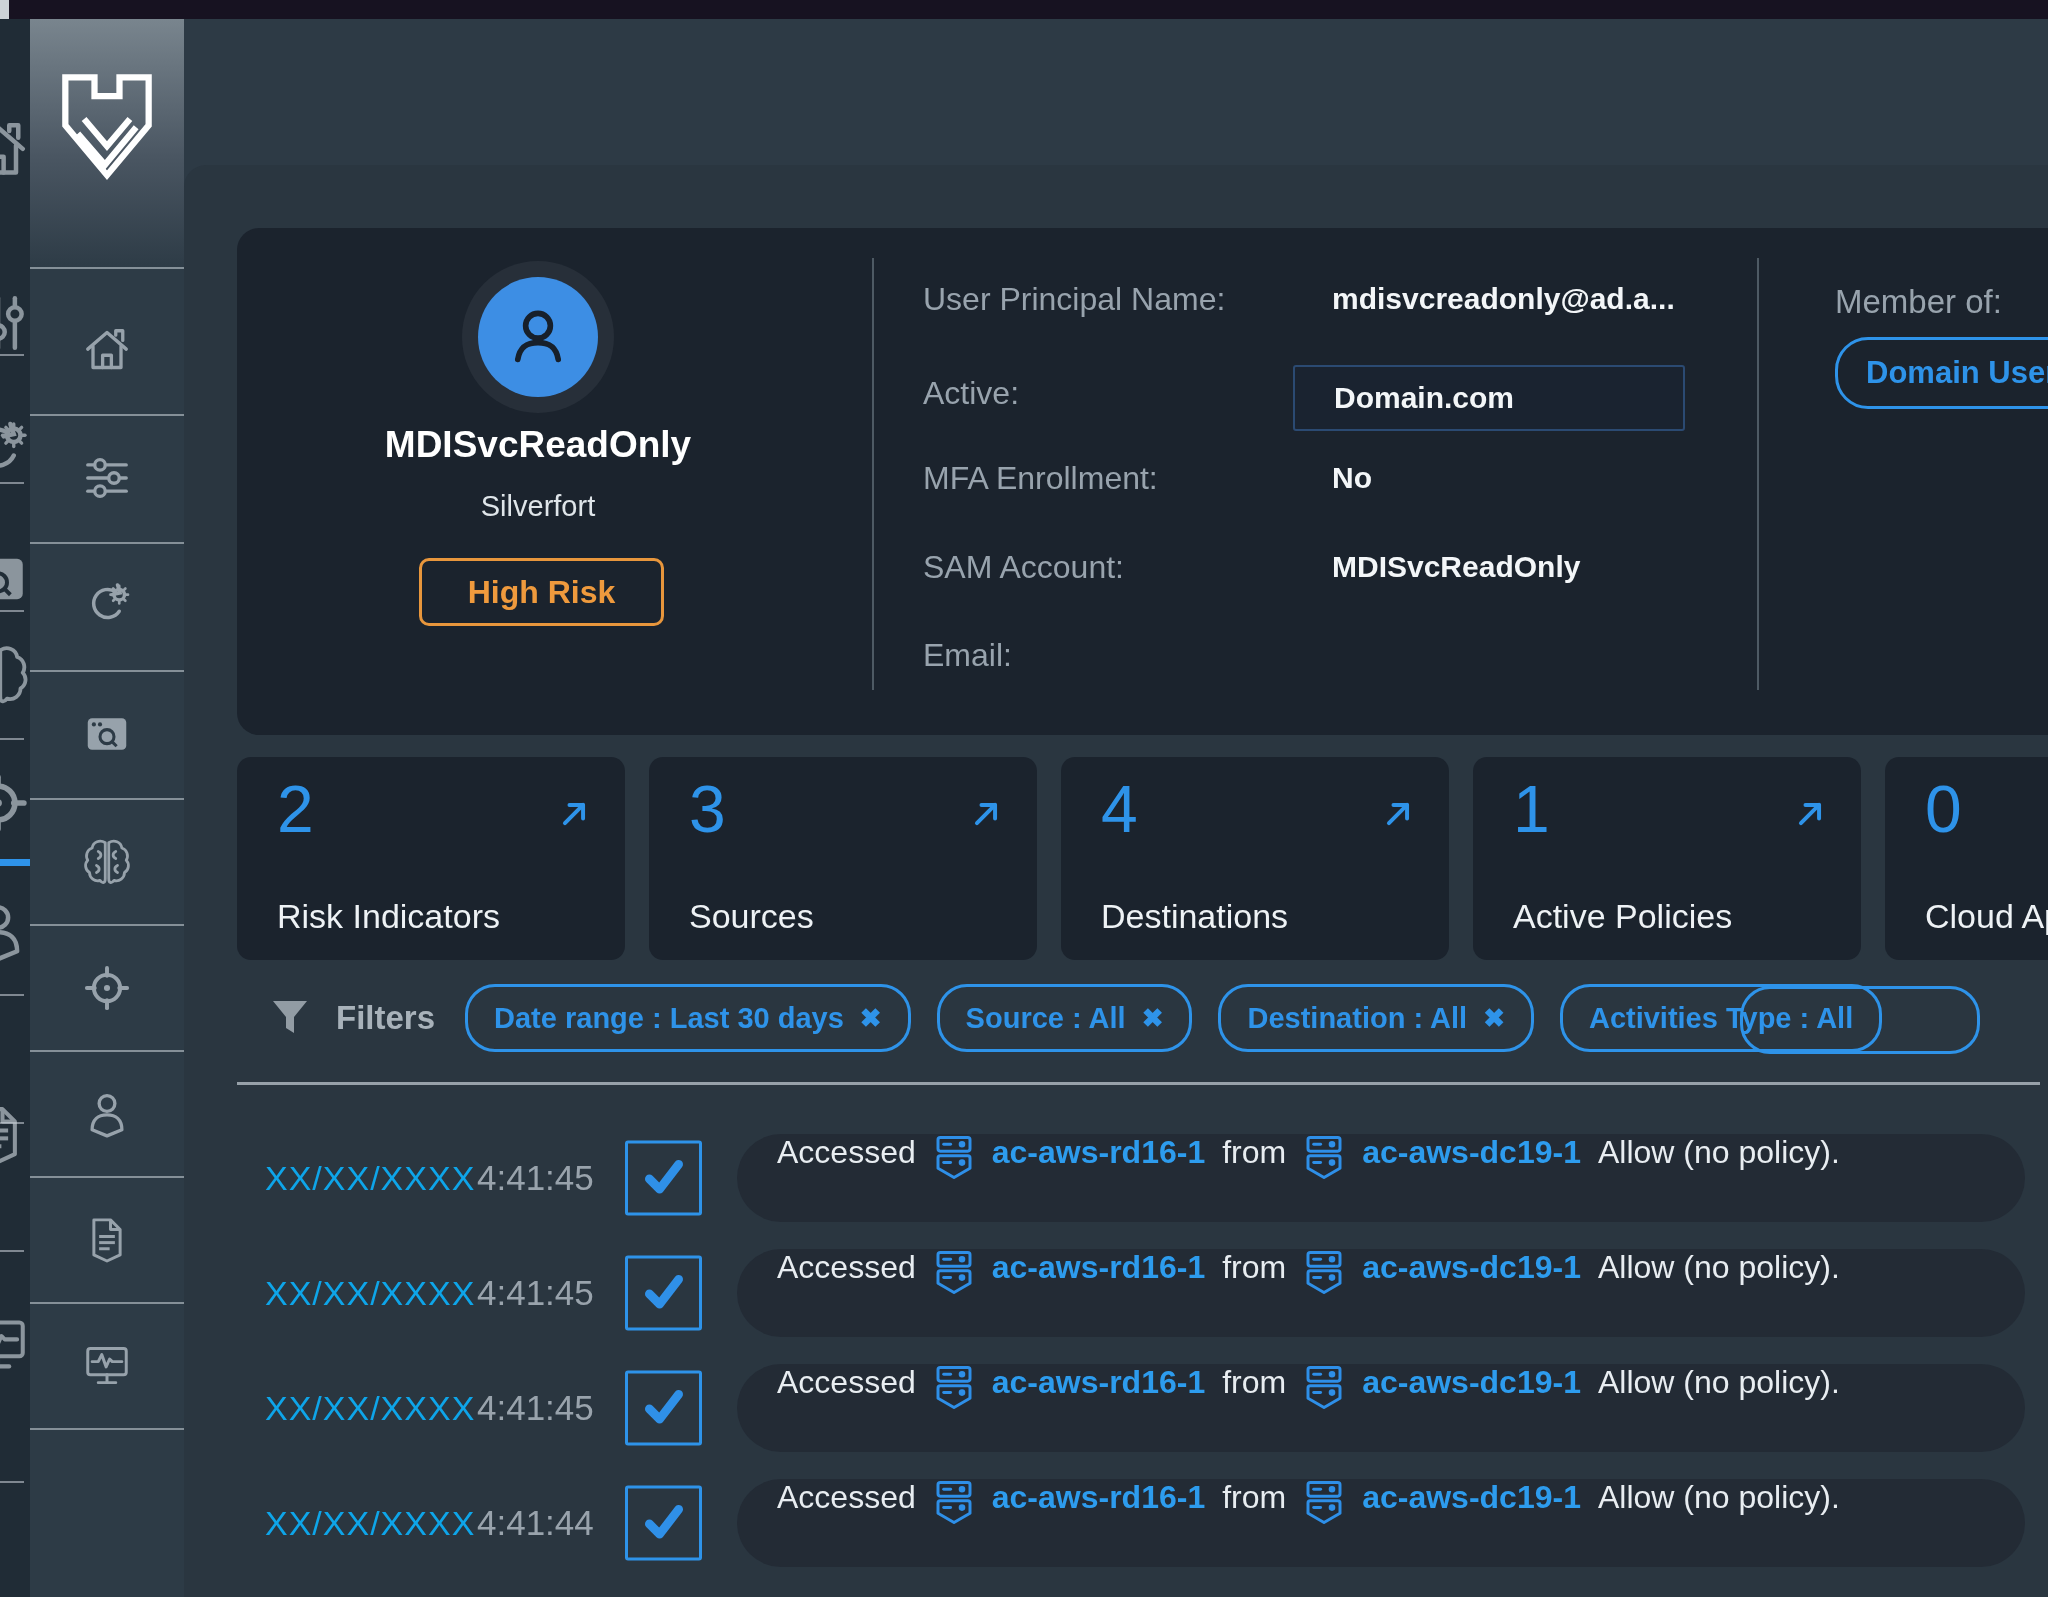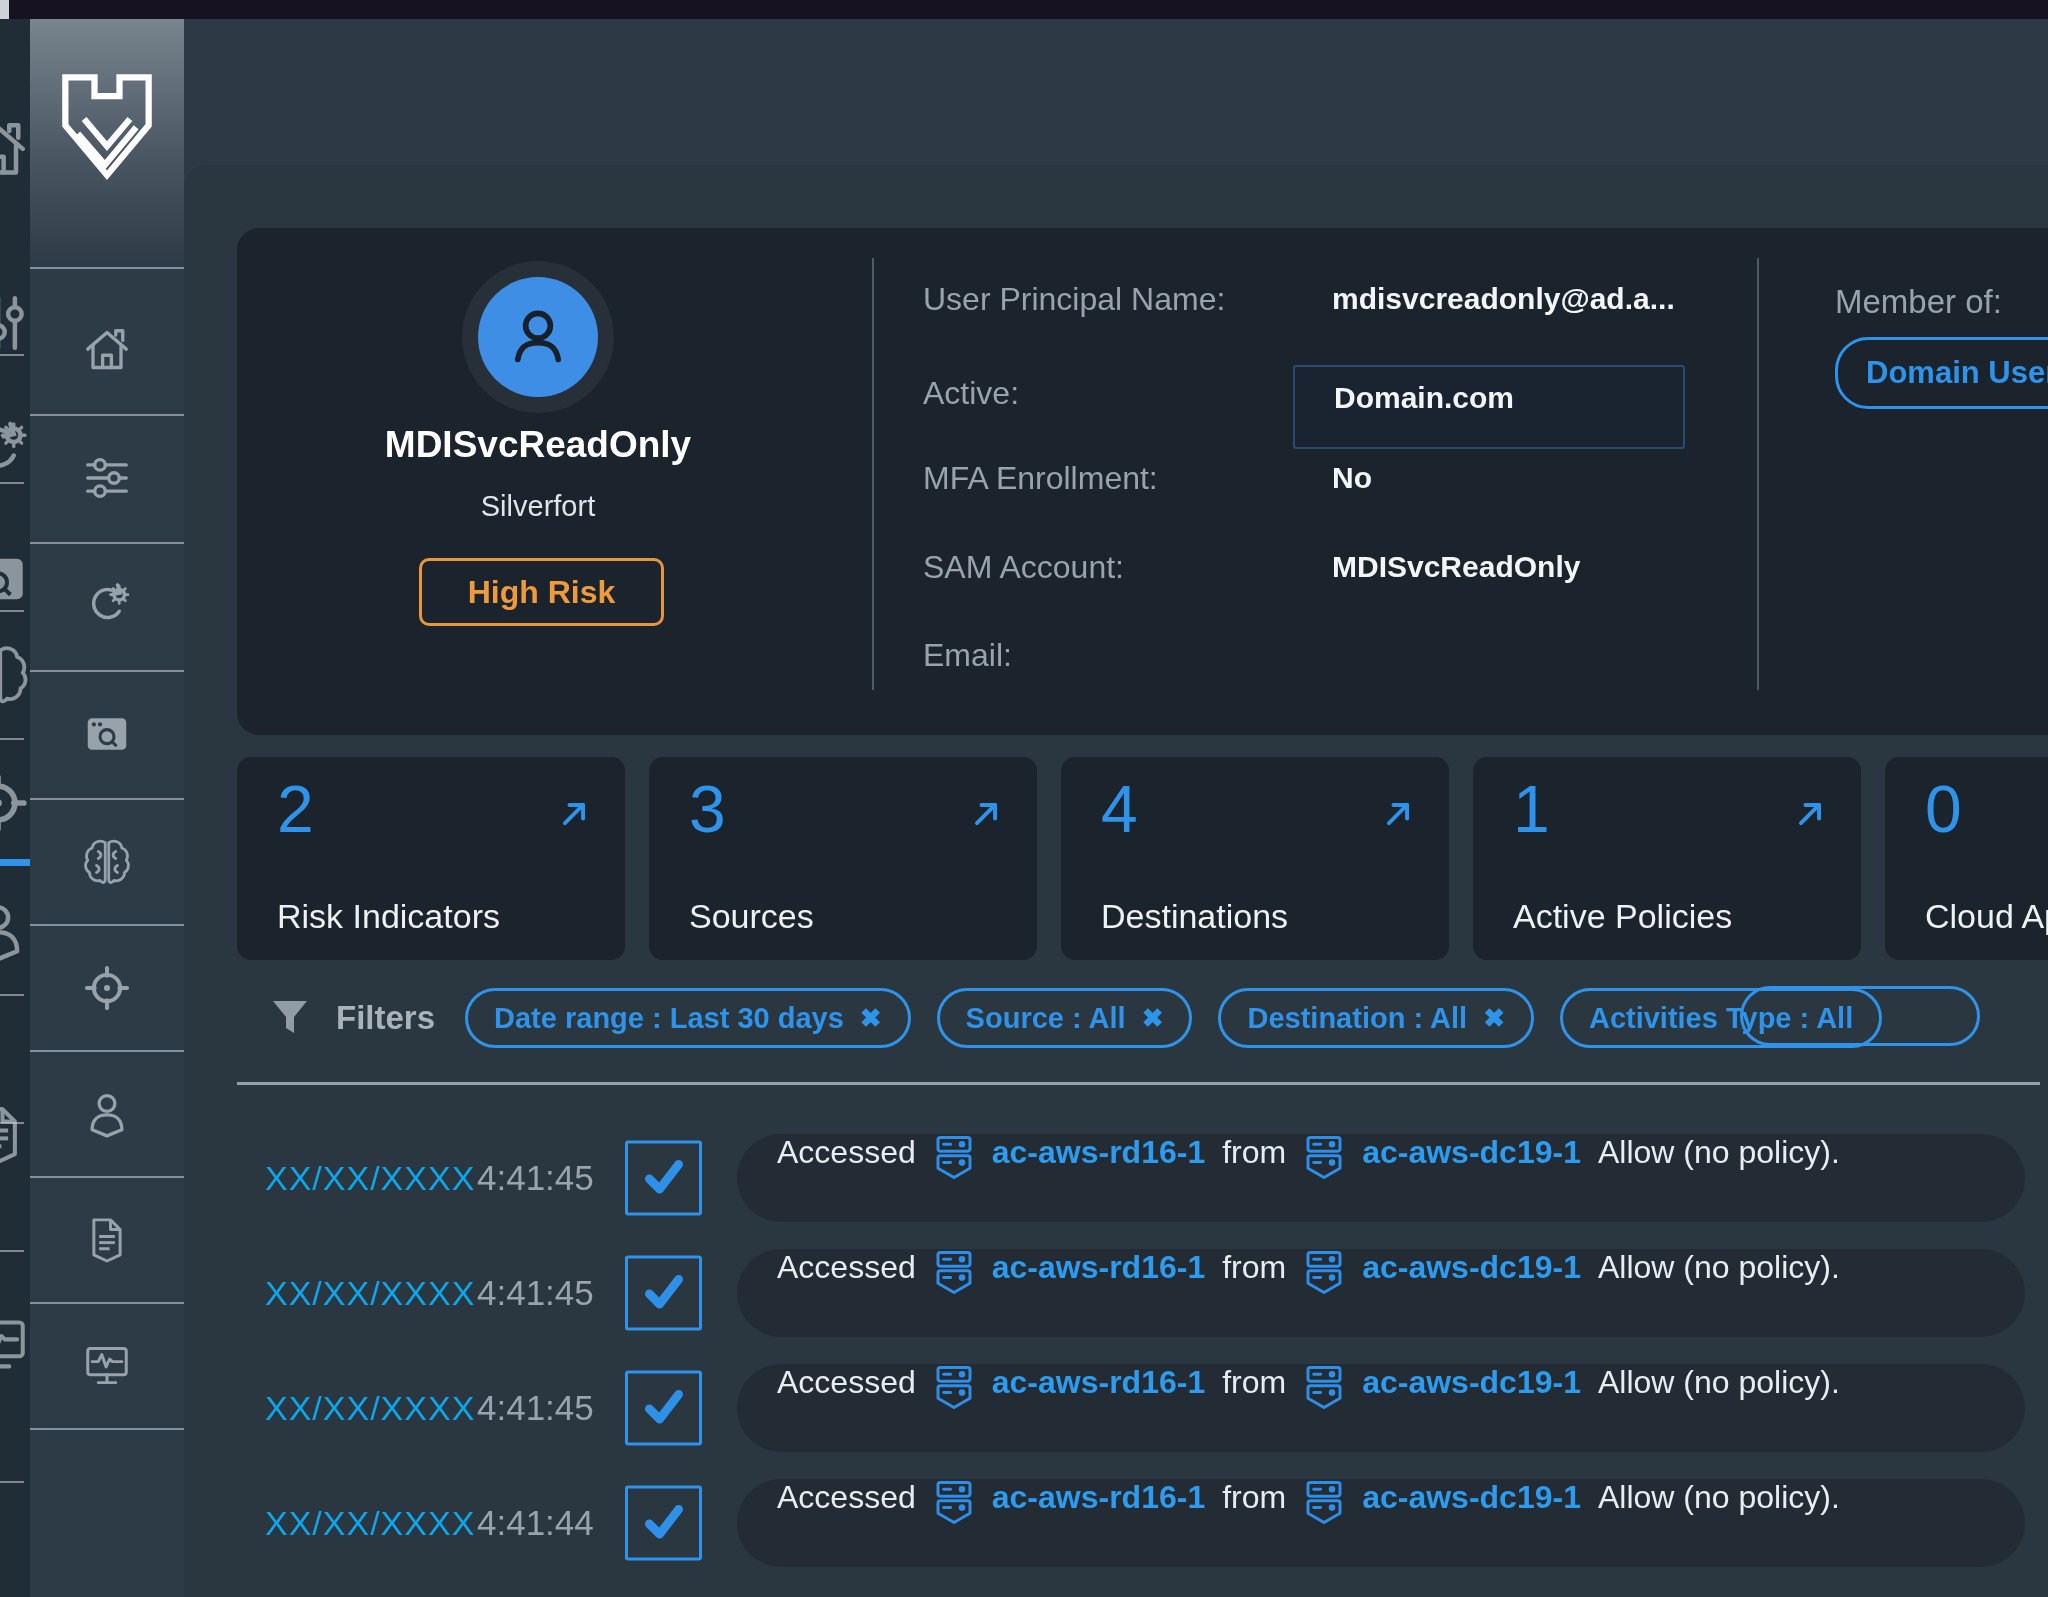--- a/index.html
+++ b/index.html
@@ -56,41 +56,41 @@
                font-size:29px;color:#dfe5e9;}
   .risk-badge{position:absolute;left:182px;top:330px;width:239px;height:62px;
               border:3px solid #e8963c;border-radius:10px;display:flex;align-items:center;
               justify-content:center;font-size:32px;font-weight:700;color:var(--risk-orange);cursor:pointer;}
   .v-div{position:absolute;top:30px;width:2px;height:432px;background:#4e5a64;}
   .v-div.d1{left:635px;} .v-div.d2{left:1520px;}
   .fields{position:absolute;left:0;top:0;width:100%;height:100%;}
   .field{position:absolute;left:686px;height:46px;}
   .f-label{position:absolute;left:0;top:0;font-size:32px;color:var(--muted);white-space:nowrap;}
   .f-value{position:absolute;left:409px;top:1px;font-size:30px;font-weight:600;color:#f3f6f8;white-space:nowrap;}
-  .f-value.boxed{left:370px;top:-10px;width:392px;height:84px;box-sizing:border-box;
+  .f-value.boxed{left:370px;top:-10px;width:392px;height:66px;box-sizing:border-box;
                  border:2px solid #2b4a72;background:#1a2330;border-radius:3px;
                  line-height:62px;padding:0 0 0 39px;}
   .member-label{position:absolute;left:1598px;top:55px;font-size:33px;color:var(--muted);}
   .member-chip{position:absolute;left:1598px;top:109px;height:66px;border:3px solid var(--accent-blue);
                border-radius:33px;display:flex;align-items:center;padding:0 28px;
                font-size:31px;font-weight:600;color:var(--accent-blue);white-space:nowrap;cursor:pointer;}
 
   
   .stats-row{position:absolute;left:237px;top:757px;height:203px;display:flex;gap:24px;}
   .stat-card{position:relative;width:388px;height:203px;flex:none;background:var(--card-bg);
              border-radius:14px;cursor:pointer;}
   .stat-value{position:absolute;left:40px;top:14px;font-size:66px;font-weight:500;color:var(--accent-blue);}
   .stat-arrow{position:absolute;right:34px;top:40px;width:34px;height:34px;color:var(--accent-blue);}
   .stat-label{position:absolute;left:40px;bottom:24px;font-size:34px;color:var(--light);white-space:nowrap;}
 
   
   .filters{position:absolute;left:270px;top:986px;height:64px;display:flex;align-items:center;gap:26px;}
   .funnel{width:40px;height:44px;color:#929ca4;flex:none;}
   .filters-label{font-size:33px;font-weight:700;color:#a8b2ba;margin-right:4px;text-align:center;}
-  .chip{height:60px;box-sizing:border-box;border:3px solid var(--accent-blue);border-radius:30px;
+  .chip{height:68px;box-sizing:border-box;border:3px solid var(--accent-blue);border-radius:30px;
         display:flex;align-items:center;gap:16px;padding:0 26px;font-size:29px;font-weight:700;
         color:var(--accent-blue);white-space:nowrap;cursor:pointer;flex:none;}
   .chip .chip-x{font-size:26px;cursor:pointer;}
   .chip.partial{position:absolute;left:1740px;width:240px;}
   .filters-divider{position:absolute;left:237px;top:1082px;width:1803px;height:3px;background:#97a1a9;}
 
   
   .rows{position:absolute;left:0;top:0;}
   .row{position:absolute;left:0;width:2048px;height:115px;}
   .r-date{position:absolute;left:265px;top:50%;transform:translateY(-50%);

